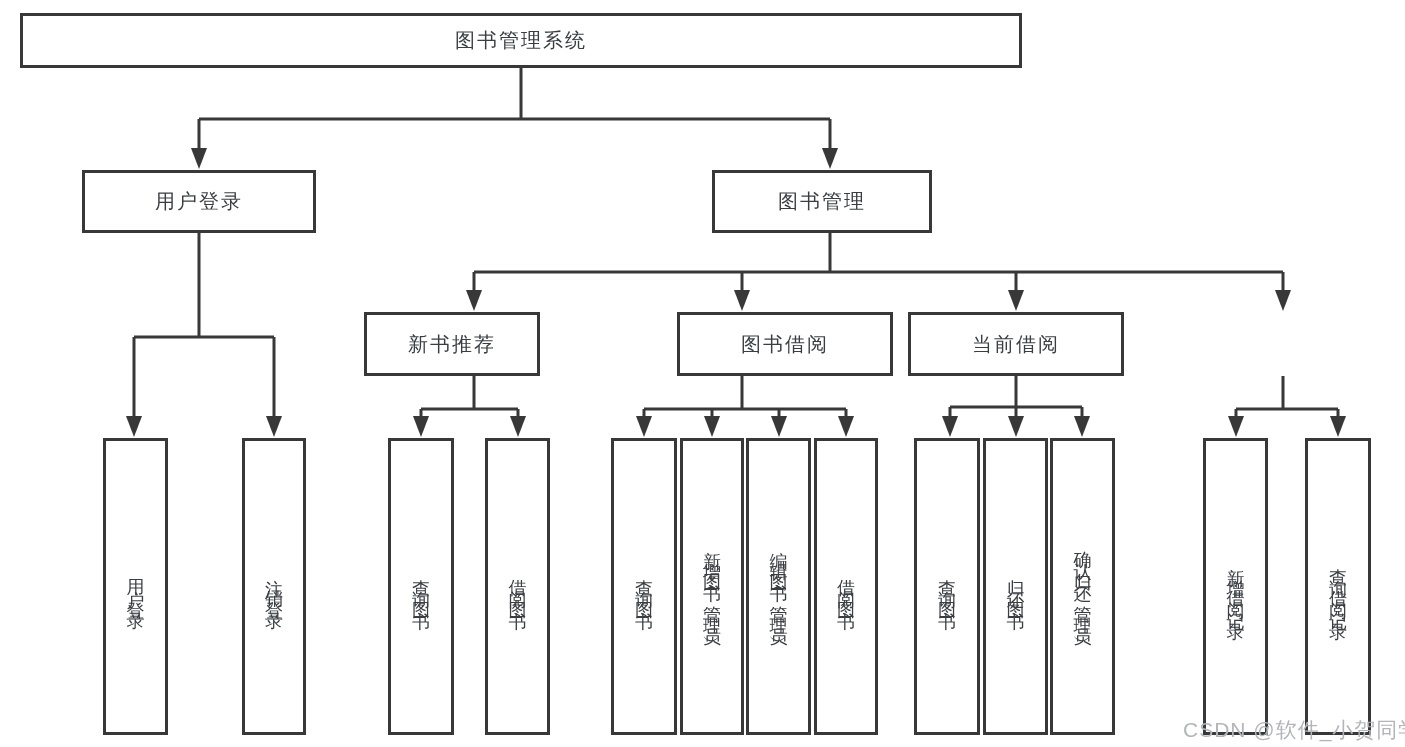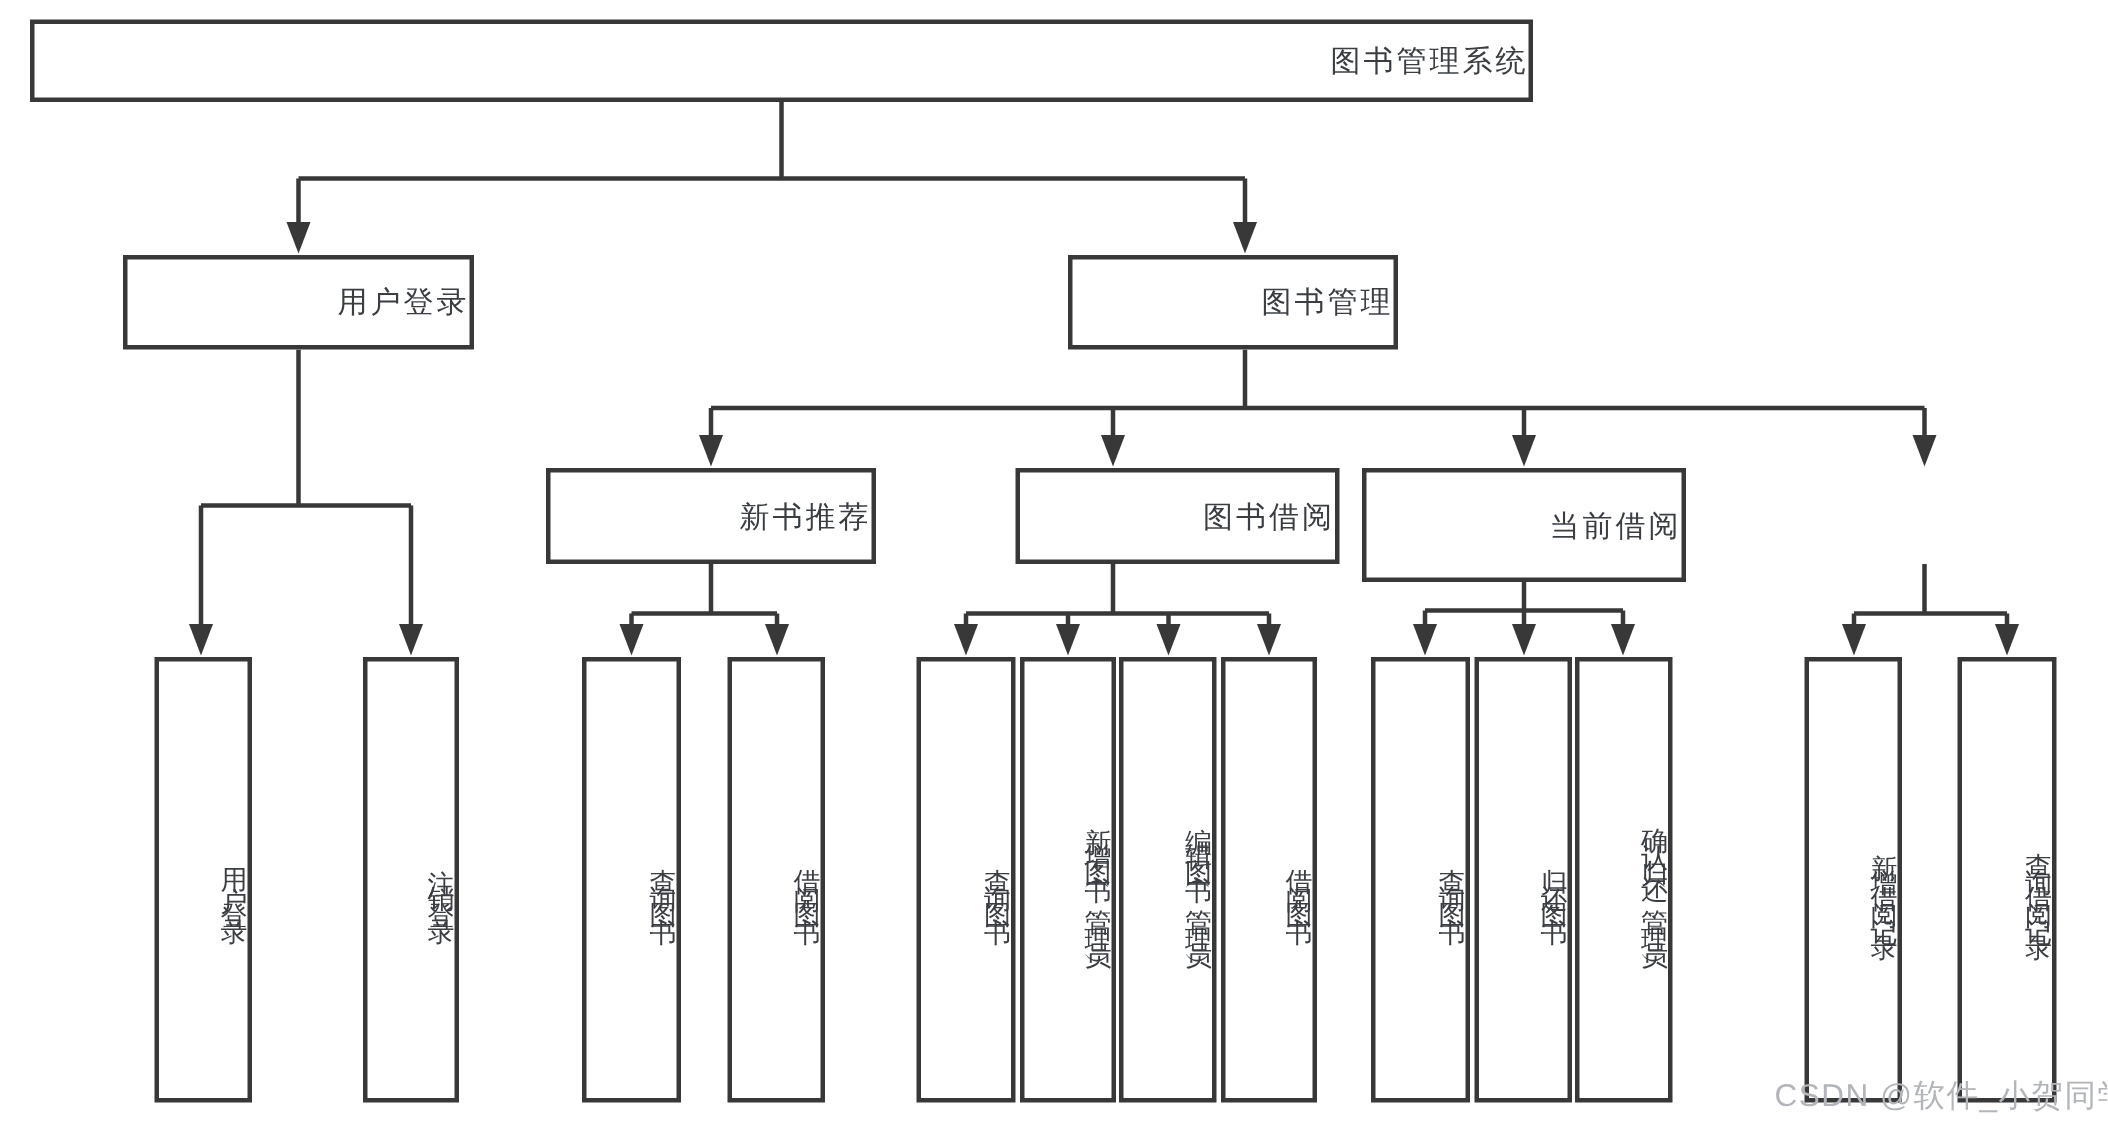--- a/index.html
+++ b/index.html
@@ -17,21 +17,21 @@
     left: 0; top: 0;
     z-index: 0;
   }
   .node {
     position: absolute;
     box-sizing: border-box;
     background: #ffffff;
     border: 3px solid #383838;
     display: flex;
     align-items: center;
-    justify-content: flex-end;
+    justify-content: center;
     z-index: 1;
   }
   .hlabel {
     font-size: 20px;
     letter-spacing: 2px;
     color: #3a3e43;
     white-space: nowrap;
   }
   .vlabel {
     writing-mode: vertical-rl;
@@ -95,27 +95,27 @@
     <span class="hlabel">图书管理系统</span>
   </div>
 
   <div class="node" style="left:82px; top:170px; width:234px; height:63px;">
     <span class="hlabel">用户登录</span>
   </div>
   <div class="node" style="left:712px; top:170px; width:220px; height:63px;">
     <span class="hlabel">图书管理</span>
   </div>
 
-  <div class="node" style="left:364px; top:312px; width:220px; height:64px;">
+  <div class="node" style="left:364px; top:312px; width:176px; height:64px;">
     <span class="hlabel">新书推荐</span>
   </div>
   <div class="node" style="left:634px; top:312px; width:216px; height:64px;margin-left:43px;">
     <span class="hlabel">图书借阅</span>
   </div>
-  <div class="node" style="left:908px; top:312px; width:216px; height:76px;">
+  <div class="node" style="left:908px; top:312px; width:216px; height:64px;">
     <span class="hlabel">当前借阅</span>
   </div>
 
   <div class="node" style="left:103px; top:438px; width:65px; height:297px;">
     <span class="vlabel">用户登录</span>
   </div>
   <div class="node" style="left:242px; top:438px; width:64px; height:297px;">
     <span class="vlabel">注销登录</span>
   </div>
 

